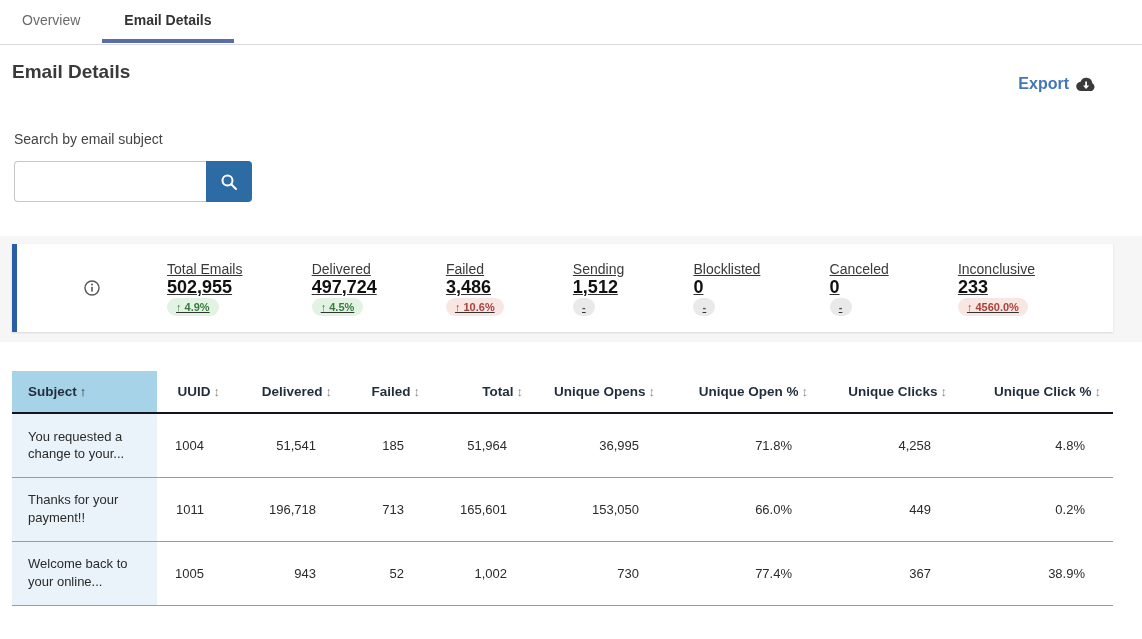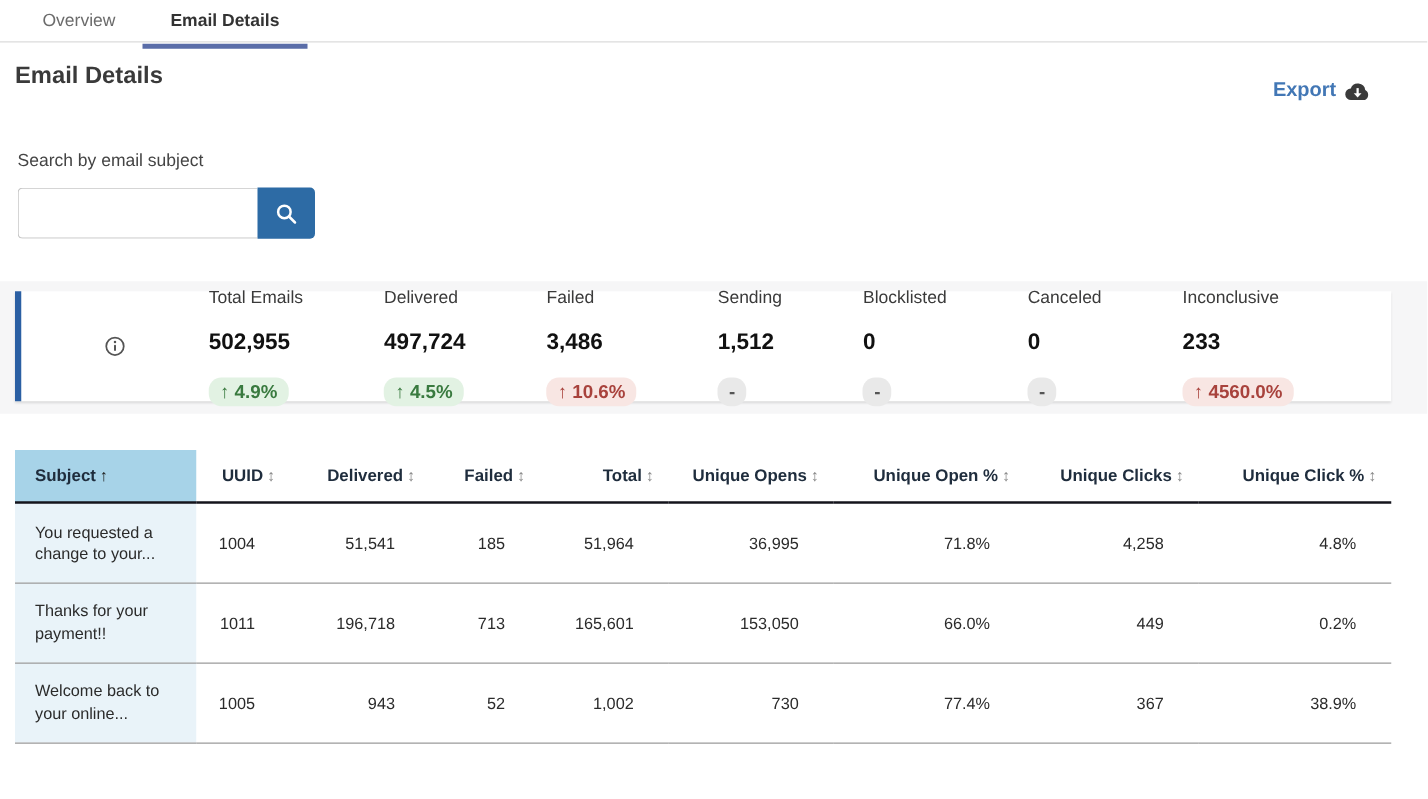--- a/index.html
+++ b/index.html
@@ -1,20 +1,20 @@
 <!DOCTYPE html>
 <html><head>
 <meta charset="utf-8">
 <style>
   * { margin: 0; padding: 0; box-sizing: border-box; }
   html, body { width: 1142px; height: 639px; overflow: hidden; background: #ffffff;
     font-family: "Liberation Sans", sans-serif; color: #333; }
 
   
-  .tabbar { display: flex; align-items: center; height: 34px; border-bottom: 1px solid #dcdcdc; padding-left: 12px; }
+  .tabbar { display: flex; align-items: flex-start; height: 45px; border-bottom: 1px solid #dcdcdc; }
   .tab { padding: 12px 22px 11px 22px; font-size: 14px; color: #6b6b6b; cursor: pointer; border-bottom: 4px solid transparent; margin-bottom: -1px; }
   .tab.active { color: #333; font-weight: bold; border-bottom-color: #5a6da8; }
 
   
   .title-row { display: flex; justify-content: space-between; align-items: flex-start; margin: 16px 45px 0 12px; height: 34px; }
   .page-title { font-size: 19px; font-weight: bold; color: #3a3a3a; }
   .export-btn { display: flex; align-items: center; gap: 6px; margin-top: 14px; cursor: pointer; }
   .export-btn span { font-size: 16px; font-weight: bold; color: #4277b5; }
 
   
@@ -29,24 +29,24 @@
     font-size: 14px; padding: 0 10px; outline: none; font-family: "Liberation Sans", sans-serif; }
   .search-btn { width: 46px; height: 41px; background: #2d6ba5; border: none; border-radius: 0 4px 4px 0;
     display: flex; align-items: center; justify-content: center; cursor: pointer; }
 
   
   .stats-band { margin-top: 34px; background: #f6f6f7; padding: 8px 0 10px 0; }
   .stats-card { margin-left: 12px; width: 1101px; background: #fff; border-left: 5px solid #2b5fa3;
     box-shadow: 0 1px 2px rgba(0,0,0,0.12); display: flex; align-items: center; height: 88px; }
   .info-block { width: 150px; display: flex; justify-content: center; }
   .stats-items { flex: 1; display: flex; justify-content: space-between; padding-right: 78px; }
-  .stat-item { display: flex; flex-direction: column; gap: 18px; }
+  .stat-item { display: flex; flex-direction: column; gap: 0; text-decoration: underline; }
   .stat-label { font-size: 14px; color: #3a3a3a; }
   .stat-value { font-size: 18px; font-weight: bold; color: #111; }
-  .badge { align-self: flex-start; font-size: 15px; font-weight: bold; padding: 3px 9px; border-radius: 10px; }
+  .badge { align-self: flex-start; font-size: 11px; font-weight: bold; padding: 3px 9px; border-radius: 10px; }
   .badge.pos { background: #e2f2e3; color: #397a3f; }
   .badge.neg { background: #f8e6e3; color: #a8423c; }
   .badge.neu { background: #e9e9e9; color: #555; min-width: 22px; text-align: center; }
 
   
   table { border-collapse: collapse; table-layout: fixed; width: 1101px; margin: 29px 0 0 12px; }
   th { font-size: 13.5px; font-weight: bold; color: #1f2d3d; text-align: right;
     padding: 13px 12px 13px 14px; border-bottom: 2px solid #14141c; cursor: pointer; white-space: nowrap; }
   th.subject-col { text-align: left; background: #a7d3e8; padding-left: 16px; }
   .sort-icon { color: #8a8a8a; font-weight: normal; font-size: 13px; margin-left: 3px; }

